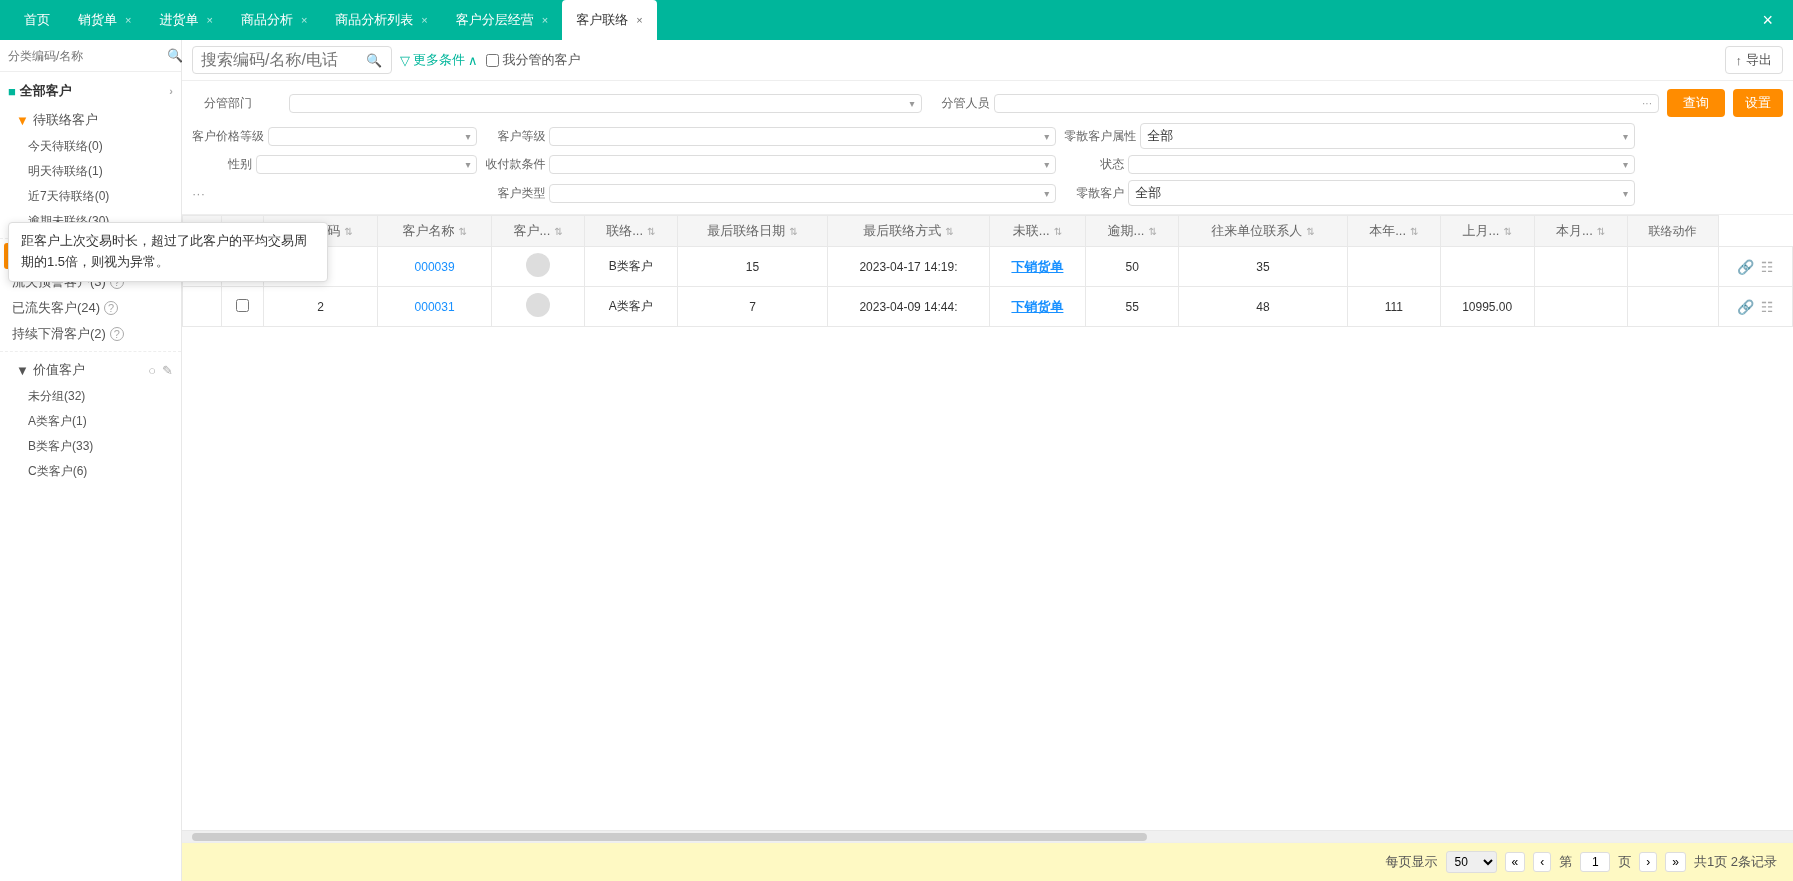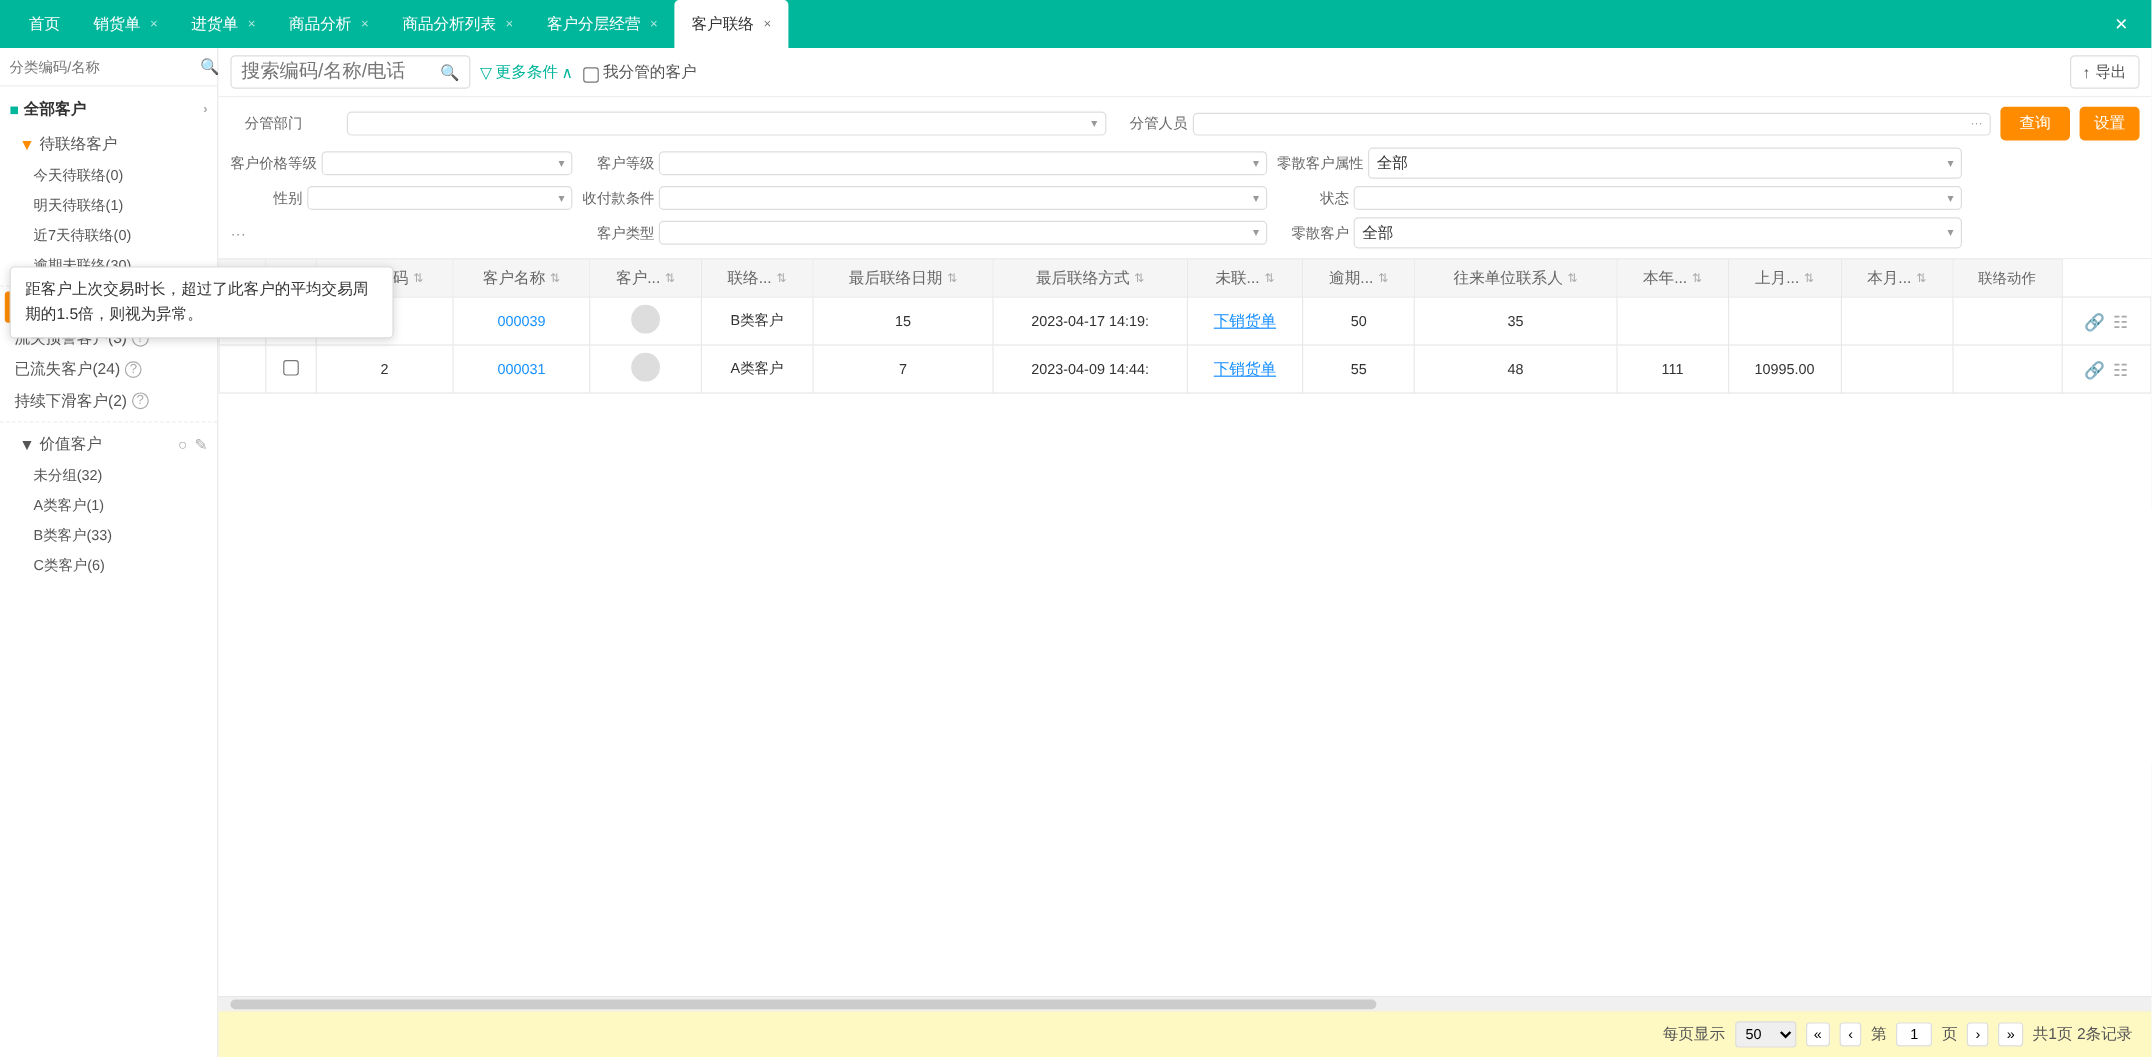--- a/index.html
+++ b/index.html
@@ -131,21 +131,21 @@
       color: #00b69b;
       cursor: pointer;
       font-size: 12px;
       display: flex;
       align-items: center;
       gap: 3px;
       white-space: nowrap;
     }
     .filter-checkbox-label {
       display: flex;
-      align-items: flex-end;
+      align-items: center;
       gap: 4px;
       font-size: 12px;
       color: #555;
       cursor: pointer;
     }
     .export-btn {
       margin-left: auto;
       background: #fff;
       border: 1px solid #ddd;
       border-radius: 4px;
@@ -252,21 +252,21 @@
       z-index: 1;
     }
     tbody td {
       border: 1px solid #e8e8e8;
       padding: 6px 8px;
       font-size: 12px;
       color: #333;
       white-space: nowrap;
       text-align: center;
     }
-    .link-text { color: #1890ff; text-decoration: underline; cursor: pointer; }
+    .link-text { color: #1890ff; text-decoration: underline; cursor: pointer; font-weight: bold; }
     .avatar-placeholder {
       width: 24px;
       height: 24px;
       border-radius: 50%;
       background: #ddd;
       display: inline-block;
     }
     .action-icons { display: flex; gap: 6px; justify-content: center; }
     .action-icon { color: #aaa; font-size: 14px; cursor: pointer; }
     .sort-icon { font-size: 10px; color: #aaa; margin-left: 2px; }

